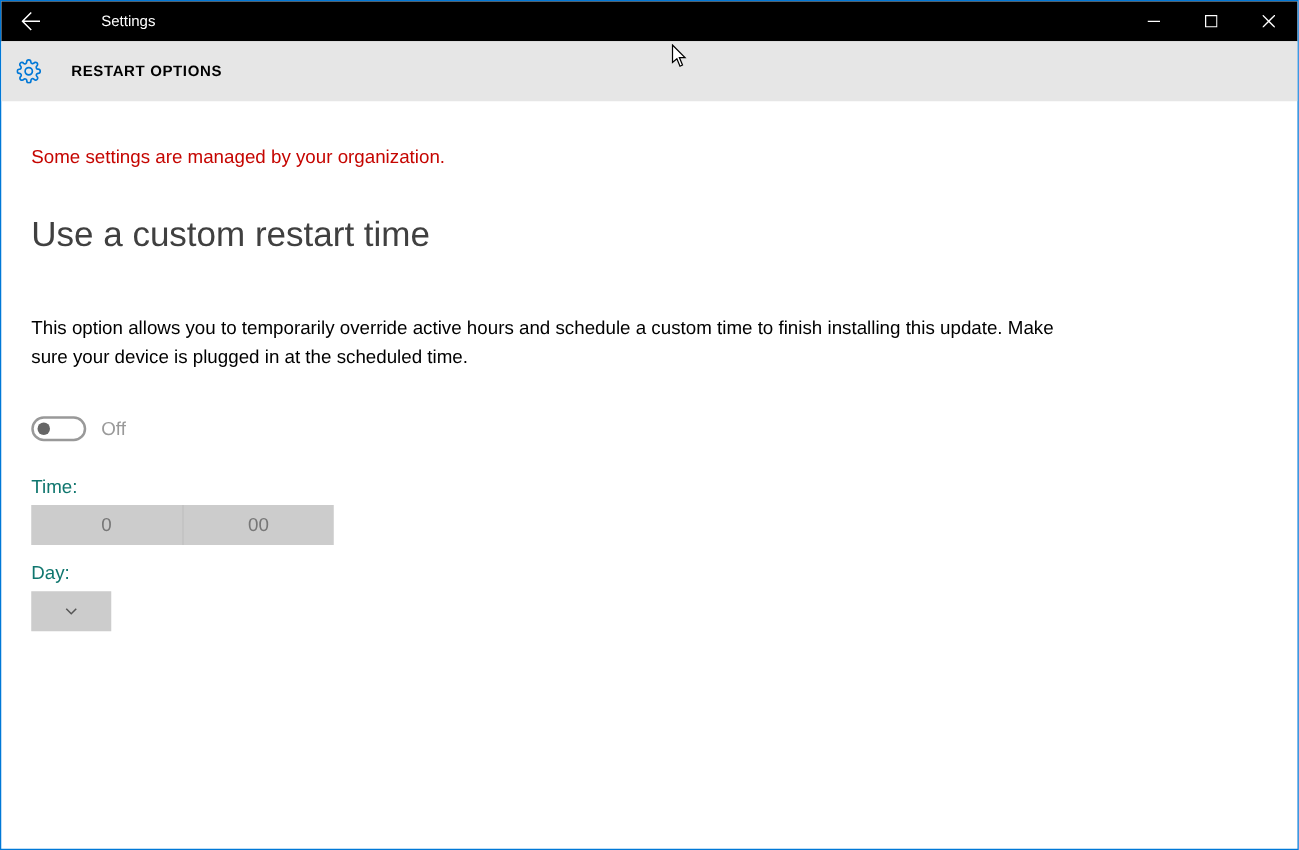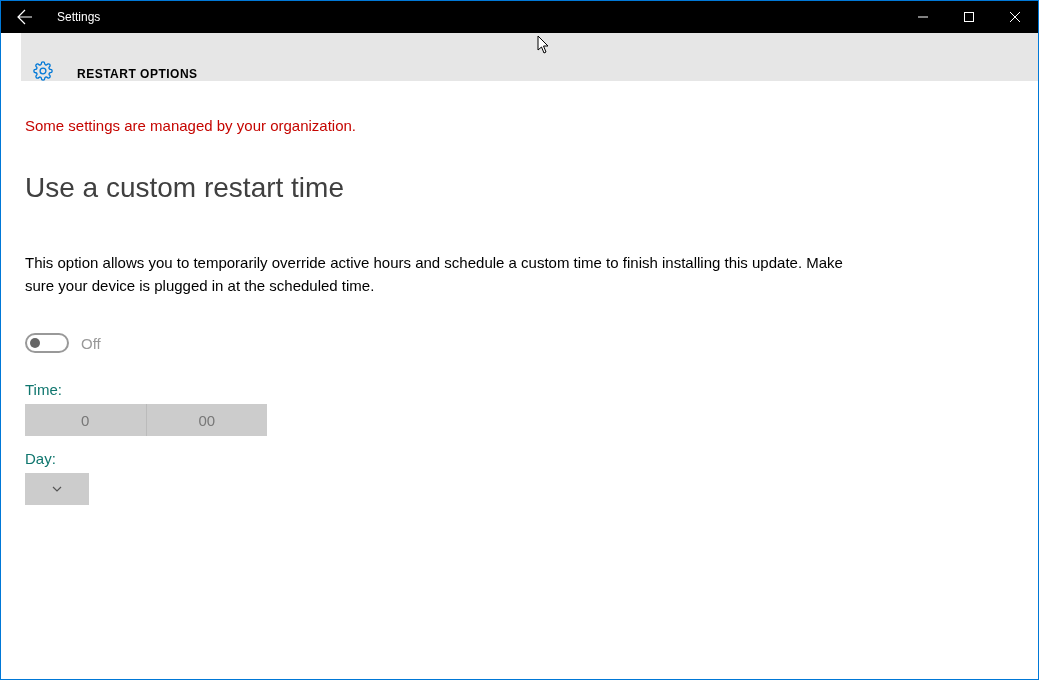--- a/index.html
+++ b/index.html
@@ -15,20 +15,21 @@
       border: 1px solid #0078d7;
       overflow: hidden;
       position: relative;
     }
     .titlebar {
       height: 32px;
       background: #000000;
       display: flex;
       align-items: center;
       color: #ffffff;
+      gap: 24px;
     }
     .back-btn {
       width: 48px;
       height: 32px;
       display: flex;
       align-items: center;
       justify-content: center;
       cursor: pointer;
     }
     .back-btn svg {
@@ -52,23 +53,22 @@
       cursor: pointer;
     }
     .win-btn svg {
       width: 10px;
       height: 10px;
     }
     .subheader {
       height: 48px;
       background: #e6e6e6;
       display: flex;
-      align-items: flex-end;
+      align-items: center;
       padding-left: 12px;
-      margin-left: 20px;
     }
     .gear-icon {
       width: 20px;
       height: 20px;
       margin-right: 24px;
       color: #0078d7;
     }
     .subheader-title {
       font-size: 12px;
       font-weight: 600;

